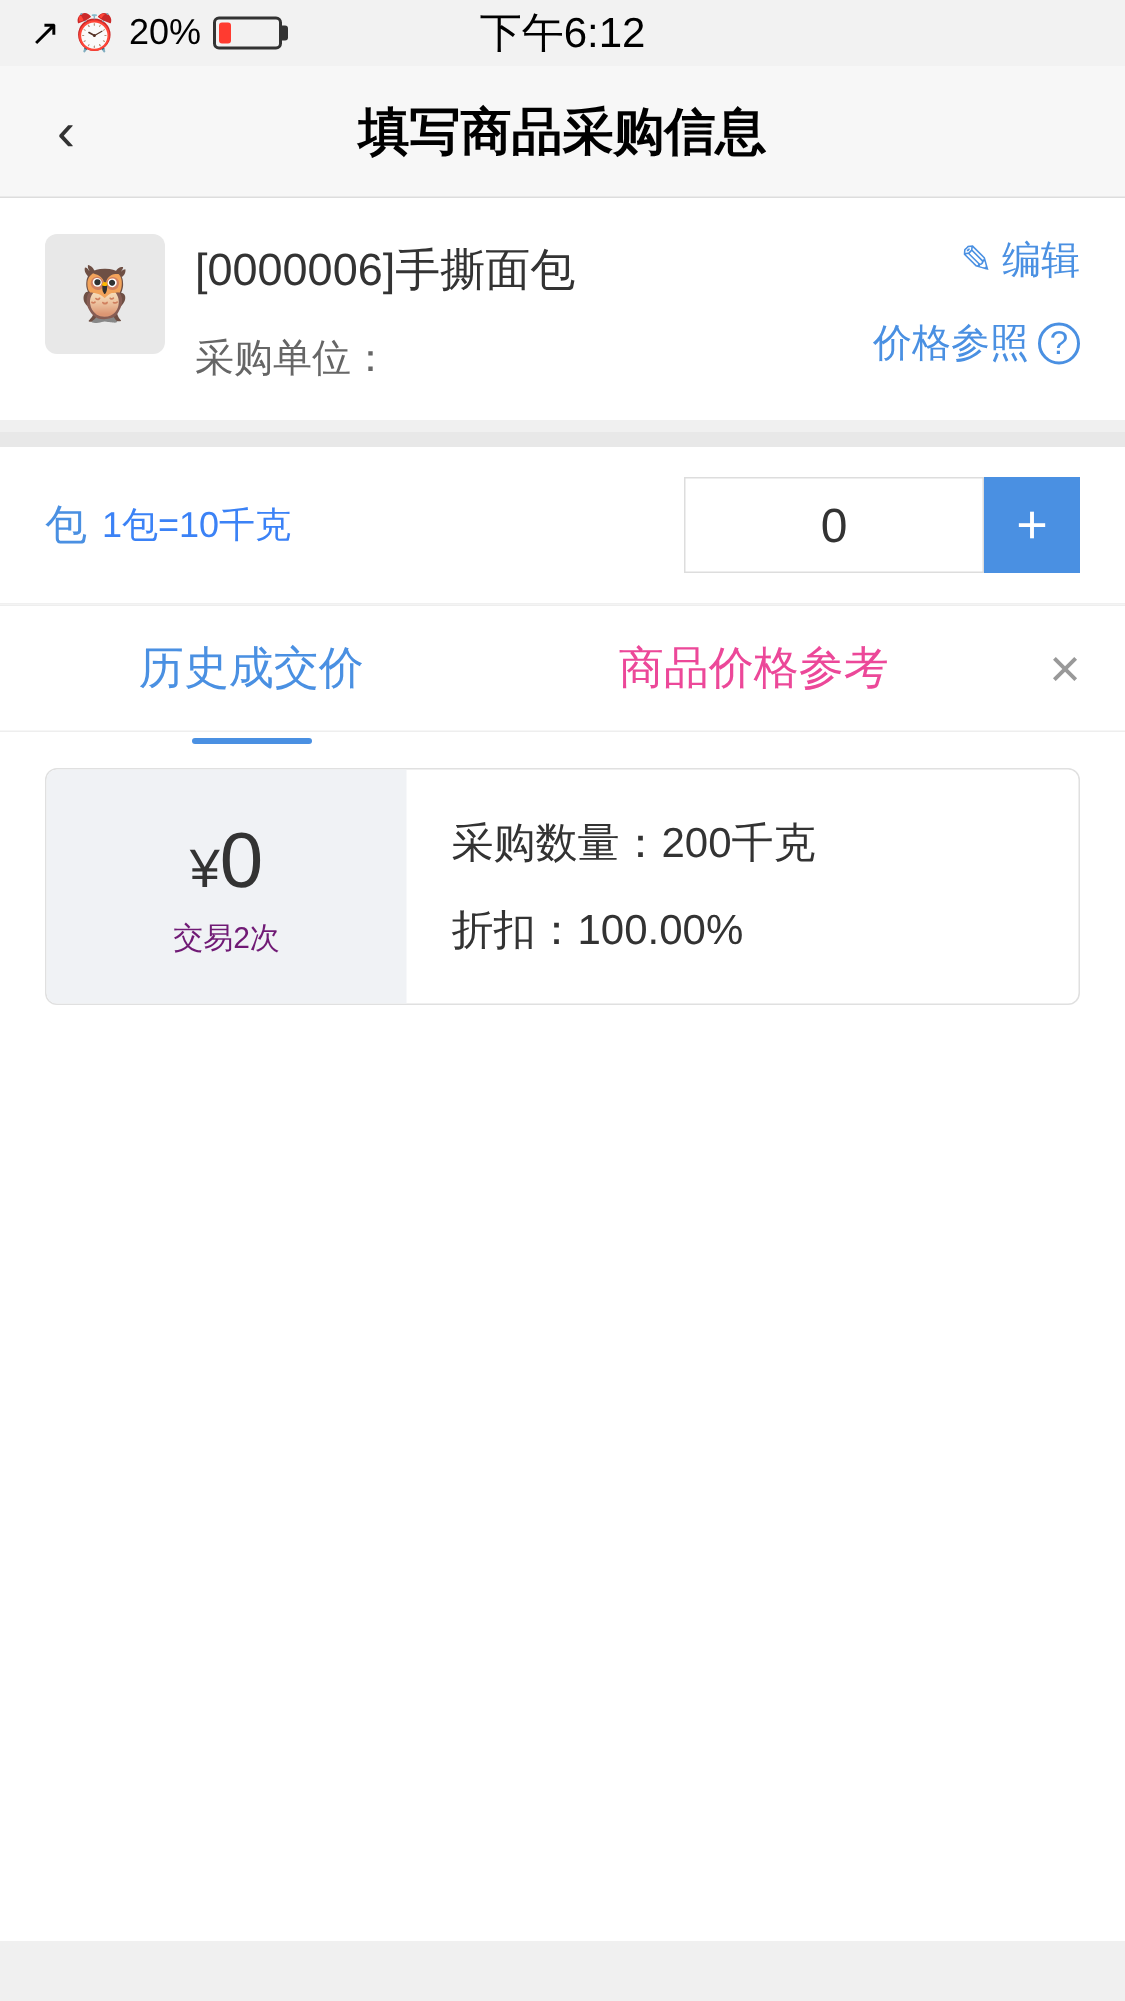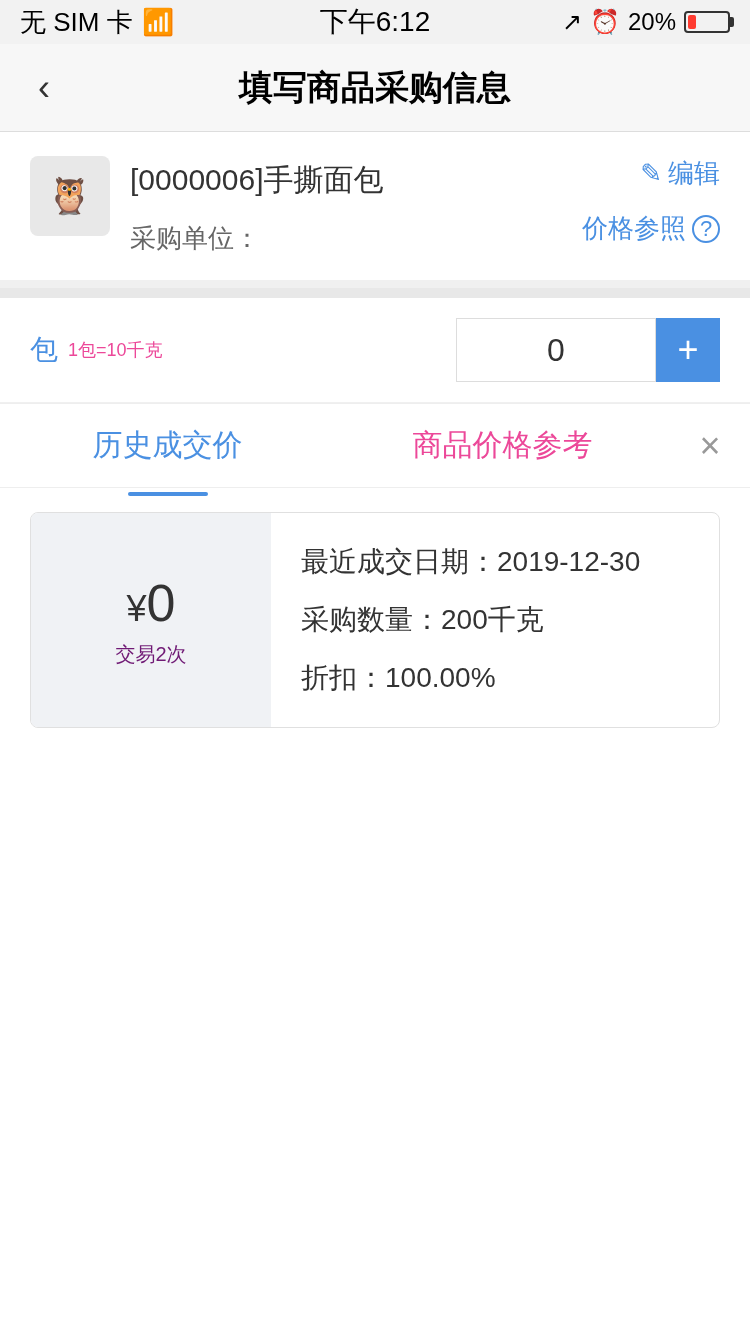--- a/index.html
+++ b/index.html
@@ -222,22 +222,22 @@
       display: flex;
       align-items: center;
       gap: 10px;
     }
     .unit-box-label {
       font-size: 28px;
       color: #4a90e2;
       font-weight: 500;
     }
     .unit-conversion {
-      font-size: 18px;
-      color: #ec4899;
+      font-size: 24px;
+      color: #3b82f6;
     }
     .quantity-right {
       display: flex;
       align-items: center;
       gap: 0;
     }
     .qty-input-box {
       width: 200px;
       height: 64px;
       border: 1px solid #ddd;
@@ -372,24 +372,20 @@
     .white-space {
       width: 750px;
       background: #fff;
       flex: 1;
     }
   </style>
 </head>
 <body>
 
 <div class="status-bar">
-  <div class="status-left">
-    <span>无 SIM 卡</span>
-    <span>📶</span>
-  </div>
   <div class="status-center">下午6:12</div>
   <div class="status-right">
     <span>↗</span>
     <span>⏰</span>
     <span>20%</span>
     <div class="battery-container">
       <div class="battery-icon">
         <div class="battery-fill"></div>
       </div>
     </div>
@@ -460,23 +456,20 @@
   <div class="history-section">
     <div class="history-card">
       <div class="card-left">
         <div class="price-display">
           <span class="price-currency">¥</span><span>0</span>
         </div>
         <div class="trade-count">交易2次</div>
       </div>
       <div class="card-right">
         <div class="detail-line">
-          <span>最近成交日期：</span><span>2019-12-30</span>
-        </div>
-        <div class="detail-line">
           <span>采购数量：</span><span>200千克</span>
         </div>
         <div class="detail-line">
           <span>折扣：</span><span>100.00%</span>
         </div>
       </div>
     </div>
   </div>
 
 </div>

